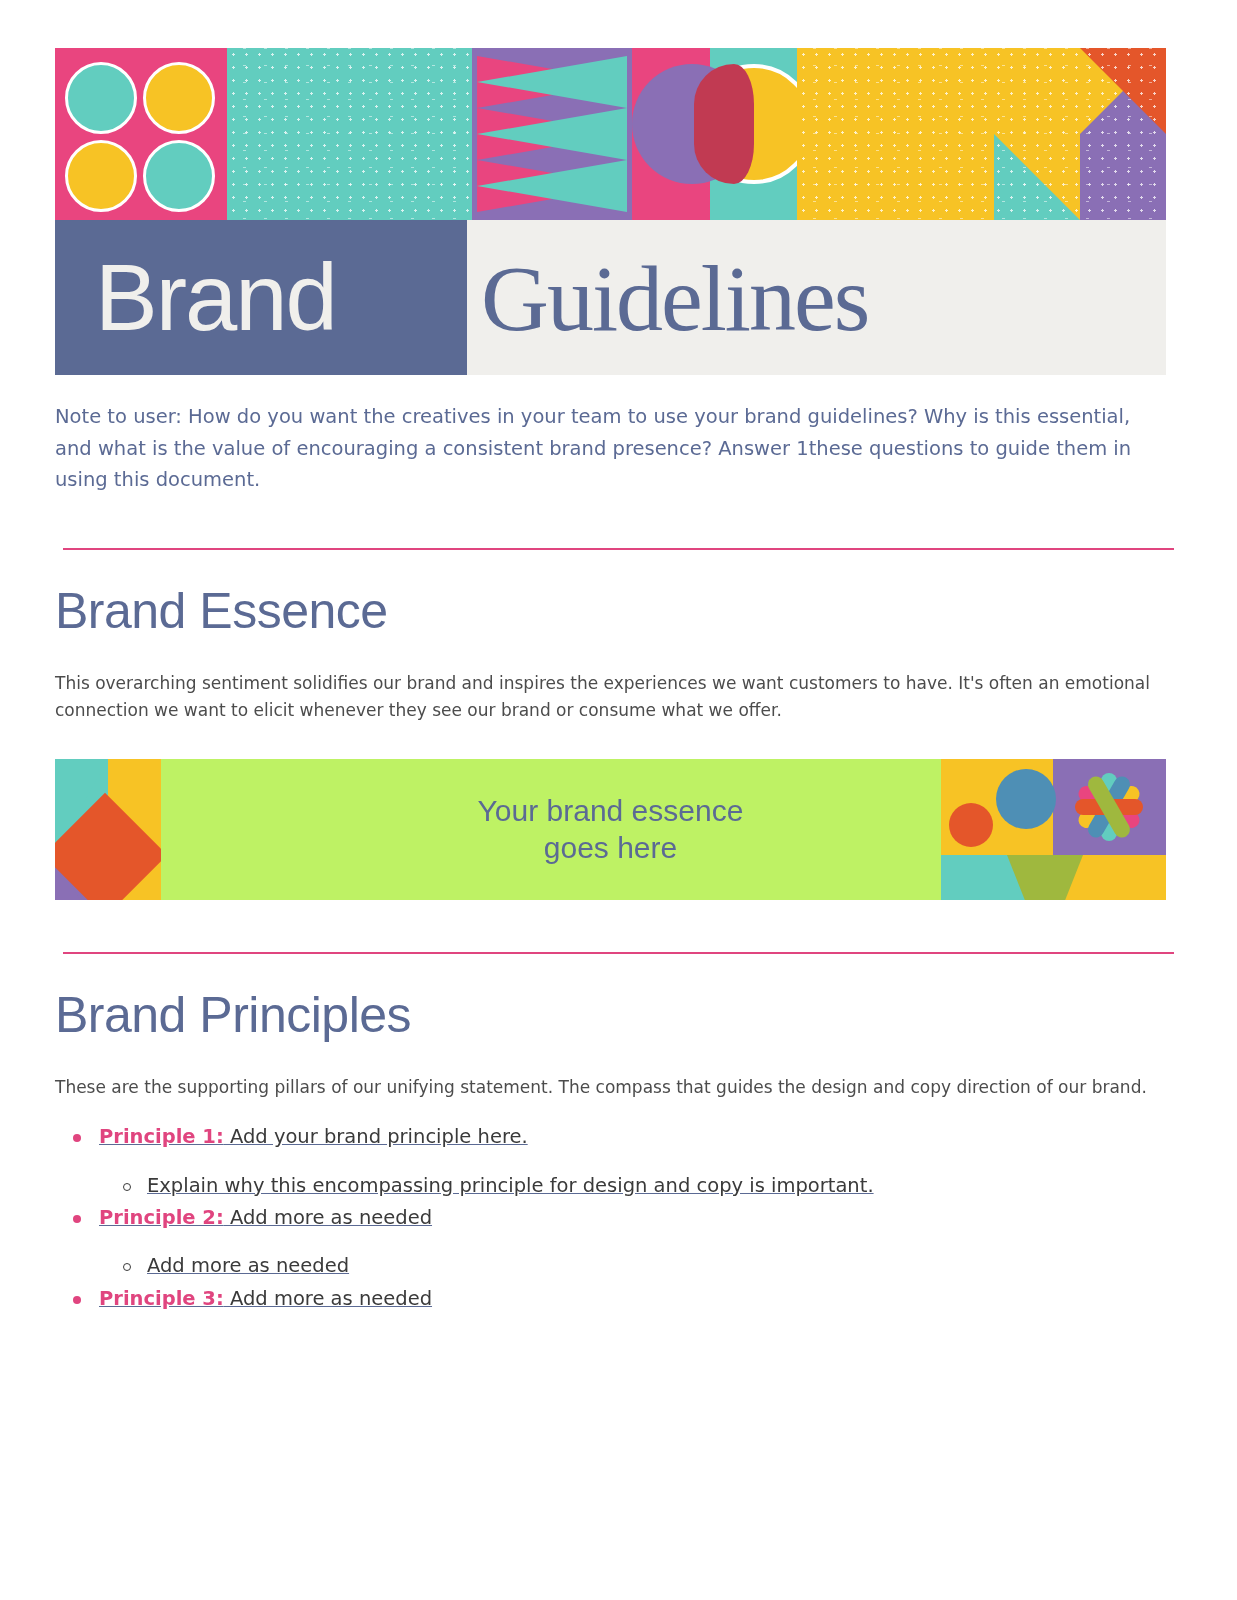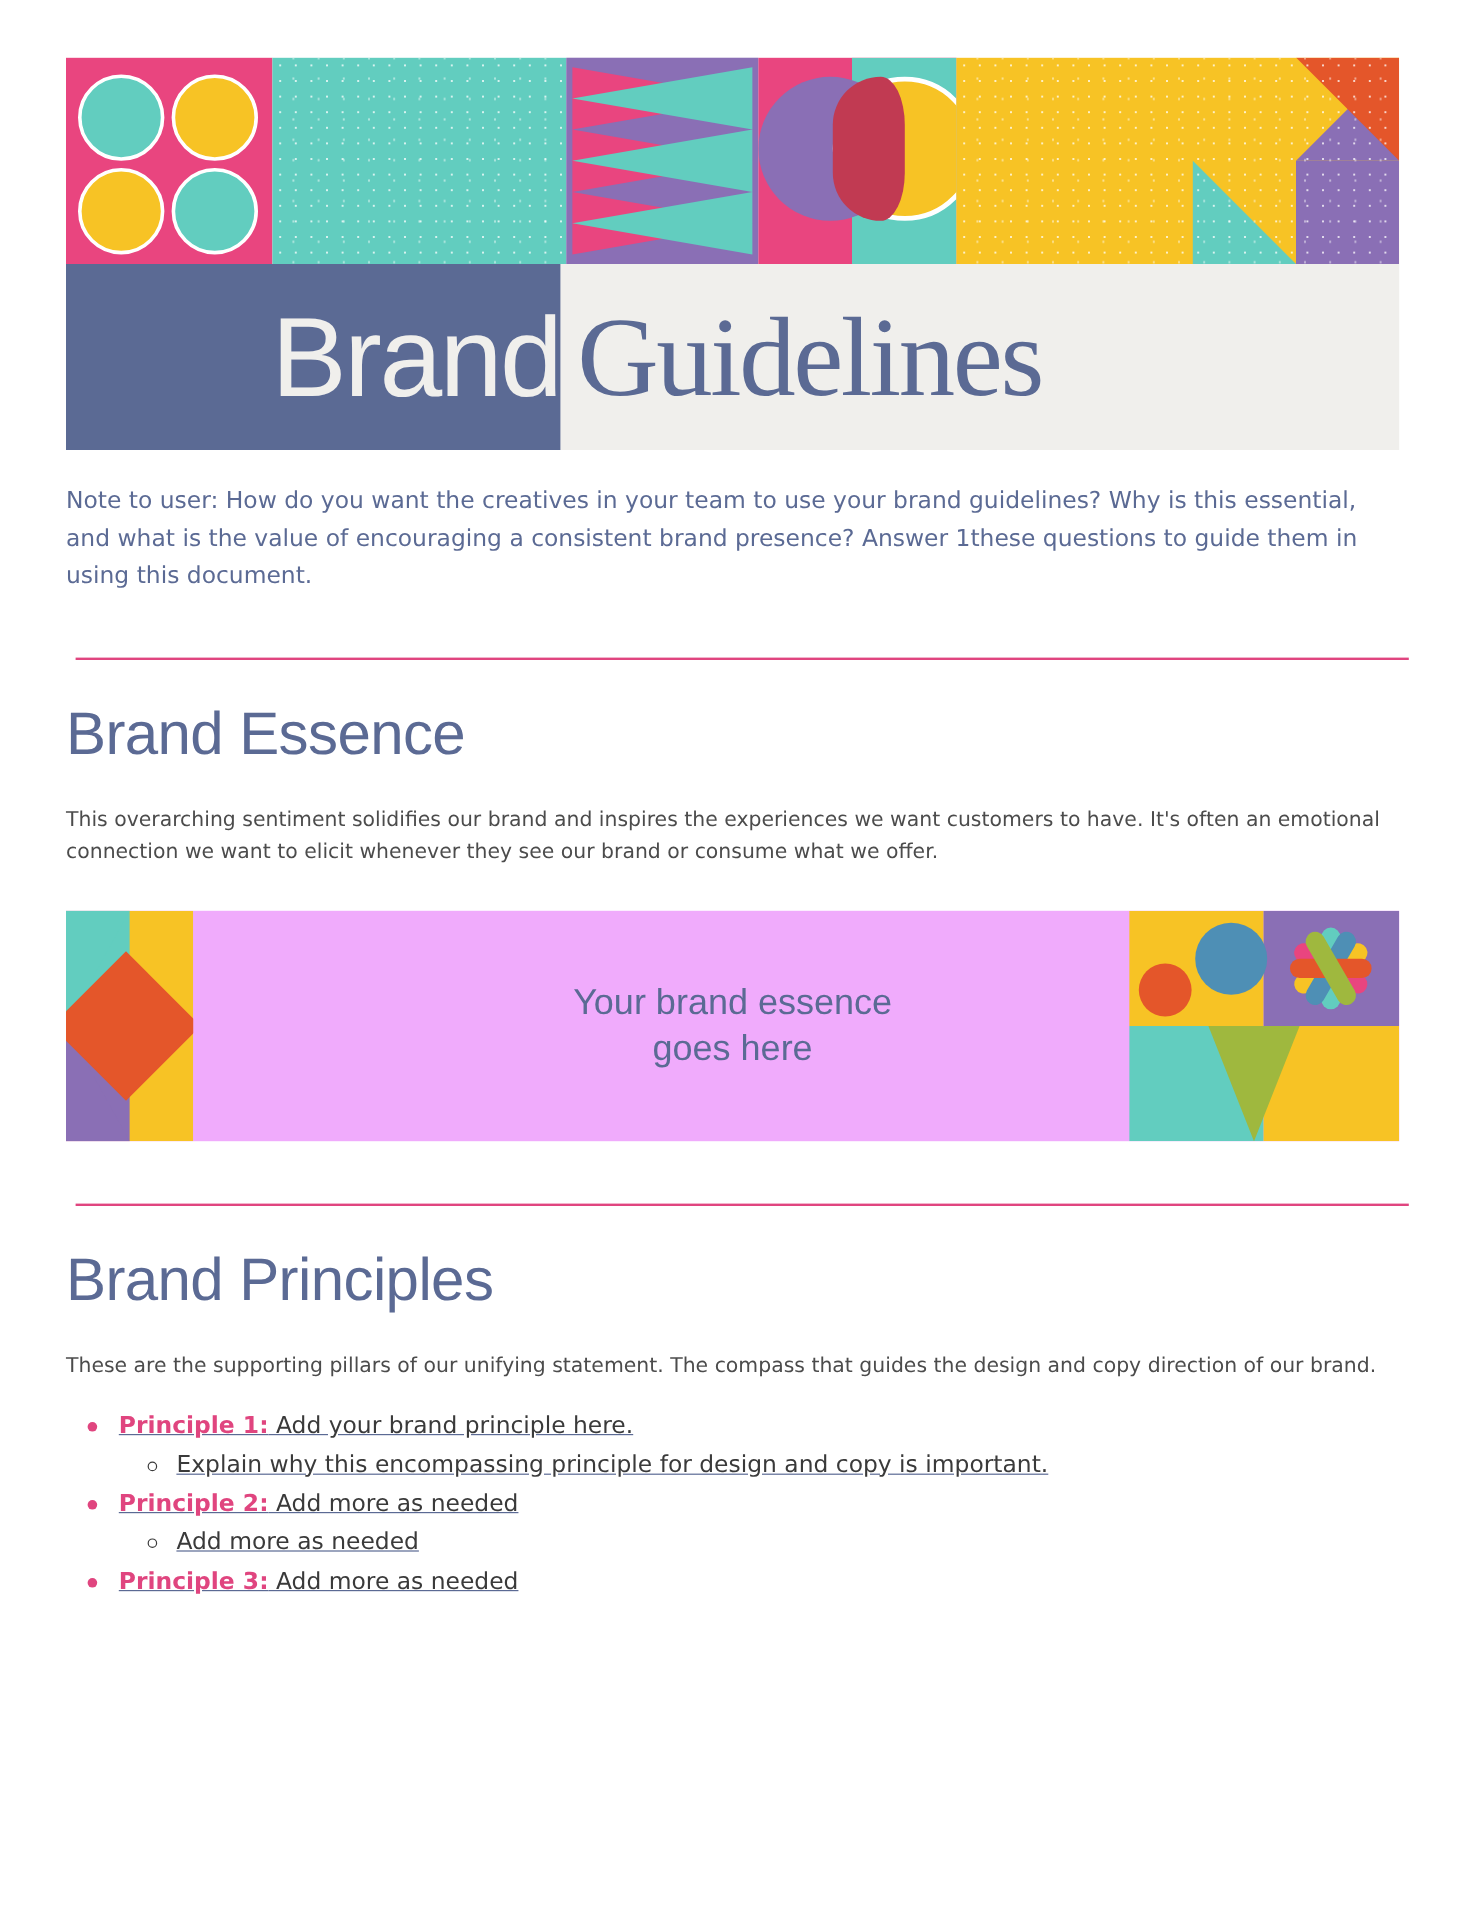--- a/index.html
+++ b/index.html
@@ -112,23 +112,23 @@
     background: #f0efec;
     display: flex;
     align-items: center;
   }
   .title-left {
     width: 412px;
     height: 155px;
     background: #5b6a94;
     display: flex;
     align-items: center;
-    justify-content: flex-end;
+    justify-content: flex-start;
     box-sizing: border-box;
-    padding-left: 20px;
+    padding-left: 40px;
   }
   .title-word-1 {
     font-family: "Liberation Sans", sans-serif;
     font-size: 94px;
     color: #f0efec;
     letter-spacing: -2px;
     line-height: 1;
     font-weight: 400;
   }
   .title-word-2 {
@@ -175,22 +175,22 @@
     margin: 30px 0 0 0;
     max-width: 1095px;
     font-family: "DejaVu Sans", sans-serif;
   }
 
   
   .essence {
     position: relative;
     margin-top: 34px;
     width: 1111px;
-    height: 192px;
-    background: #f0abfc;
+    height: 141px;
+    background: #bef264;
     display: flex;
     align-items: center;
     justify-content: center;
     overflow: hidden;
   }
   .essence-text {
     font-family: "Liberation Sans", sans-serif;
     font-size: 30px;
     line-height: 1.25;
     color: #5b6a94;
@@ -267,21 +267,21 @@
     top: 13px;
     width: 8px; height: 8px;
     background: #e0457f;
     border-radius: 50%;
   }
   ul.principles .plabel {
     color: #e0457f;
     font-weight: bold;
   }
   ul.sub {
-    margin: 0 0 0 0;
+    margin: 16px 0 0 0;
     padding-left: 38px;
     list-style: none;
   }
   ul.sub > li {
     position: relative;
     font-size: 19.5px;
     line-height: 1.66;
     color: #3a3a3a;
     padding-left: 10px;
   }

